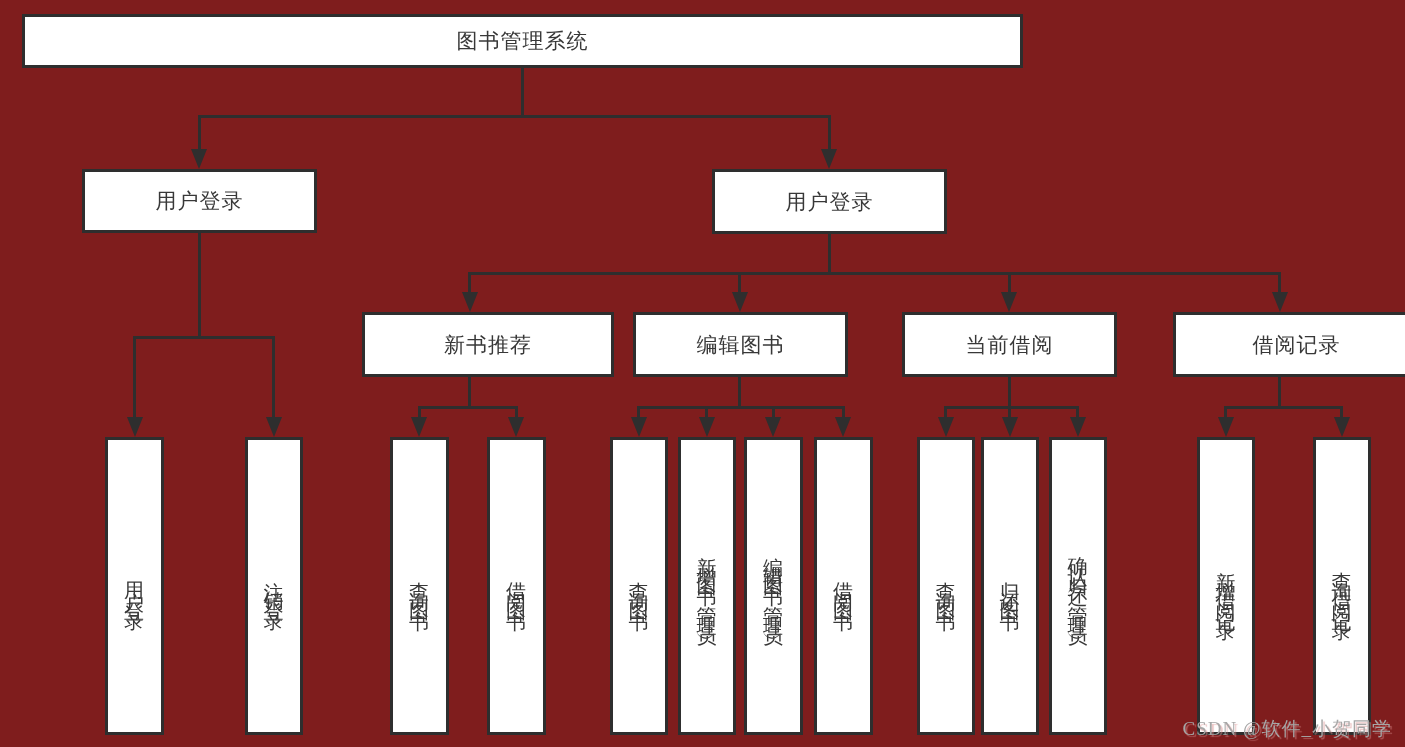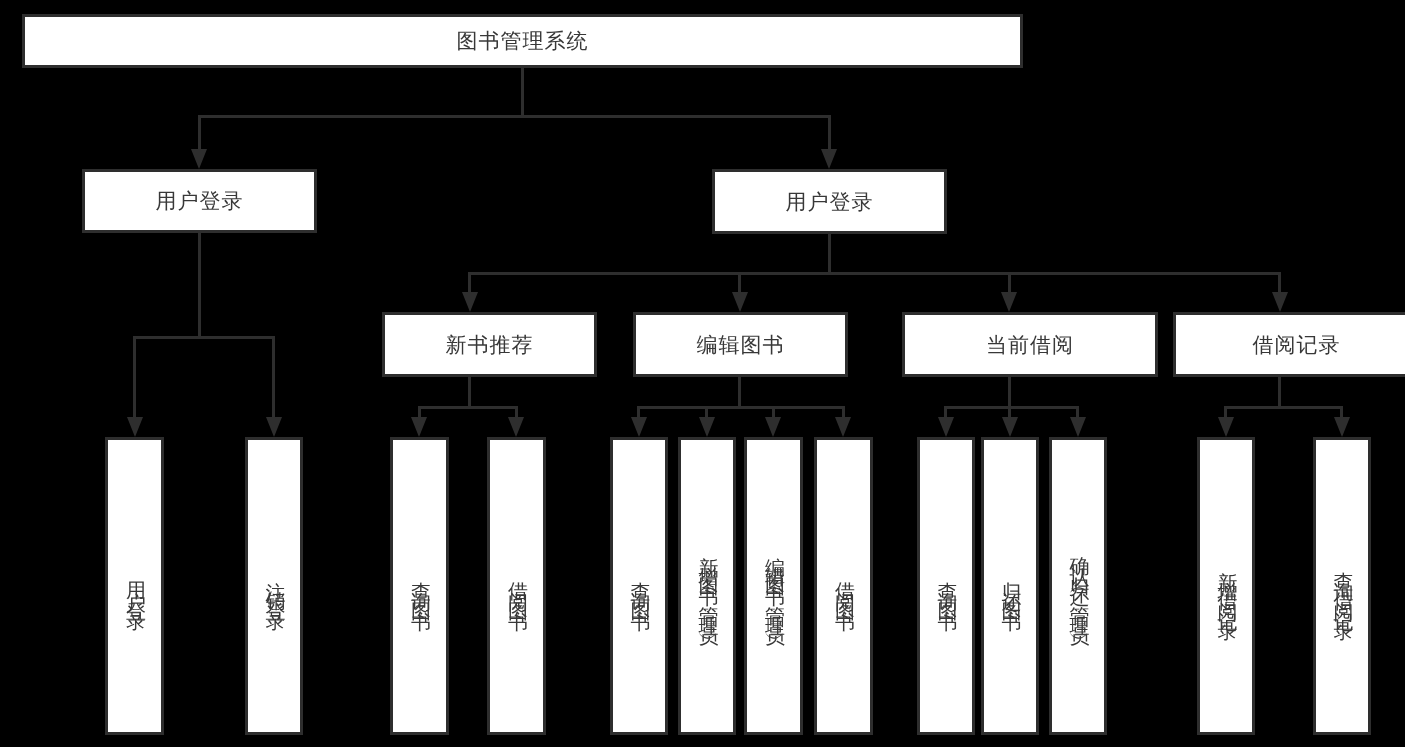--- a/index.html
+++ b/index.html
@@ -4,23 +4,23 @@
 <style>
   html, body {
     margin: 0;
     padding: 0;
     background: #ffffff;
   }
   #stage {
     position: relative;
     width: 1405px;
     height: 747px;
-    background: #000000;
+    background: #7f1d1d;
     overflow: hidden;
-    font-family: Liberation Mono, monospace;
+    font-family: Liberation Serif, serif;
     color: #383838;
   }
   .box {
     position: absolute;
     box-sizing: border-box;
     border: 3px solid #2e2e2e;
     background: #ffffff;
     display: flex;
     align-items: center;
     justify-content: center;
@@ -107,27 +107,27 @@
   <div class="hline" style="left:468px;top:272px;width:813px"></div>
   <div class="vline" style="left:468px;top:272px;height:22px"></div>
   <div class="arrow" style="left:462px;top:292px"></div>
   <div class="vline" style="left:738px;top:272px;height:22px"></div>
   <div class="arrow" style="left:732px;top:292px"></div>
   <div class="vline" style="left:1008px;top:272px;height:22px"></div>
   <div class="arrow" style="left:1001px;top:292px"></div>
   <div class="vline" style="left:1278px;top:272px;height:22px"></div>
   <div class="arrow" style="left:1272px;top:292px"></div>
 
-  <div class="box" style="left:382px;top:312px;width:215px;height:65px">
+  <div class="box" style="left:362px;top:312px;width:252px;height:65px">
     <span class="label">新书推荐</span>
   </div>
   <div class="box" style="left:633px;top:312px;width:215px;height:65px">
     <span class="label">编辑图书</span>
   </div>
-  <div class="box" style="left:902px;top:312px;width:256px;height:65px">
+  <div class="box" style="left:902px;top:312px;width:215px;height:65px">
     <span class="label">当前借阅</span>
   </div>
   <div class="box" style="left:1173px;top:312px;width:247px;height:65px">
     <span class="label">借阅记录</span>
   </div>
 
   <div class="vline" style="left:468px;top:377px;height:32px"></div>
   <div class="hline" style="left:418px;top:406px;width:100px"></div>
   <div class="vline" style="left:418px;top:406px;height:13px"></div>
   <div class="arrow" style="left:411px;top:417px"></div>
@@ -198,14 +198,15 @@
     <span class="vlabel">确认归还（管理员）</span>
   </div>
 
   <div class="box" style="left:1197px;top:437px;width:58px;height:298px">
     <span class="vlabel">新增借阅记录</span>
   </div>
   <div class="box" style="left:1313px;top:437px;width:58px;height:298px">
     <span class="vlabel">查询借阅记录</span>
   </div>
 
+  <div class="watermark">CSDN @软件_小贺同学</div>
 
 </div>
 
 </body></html>

